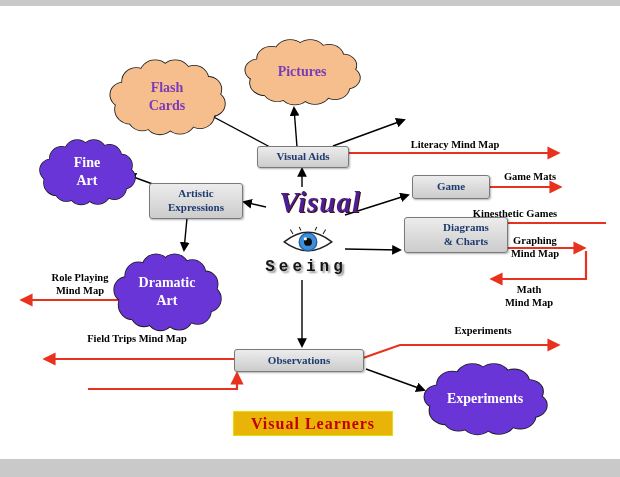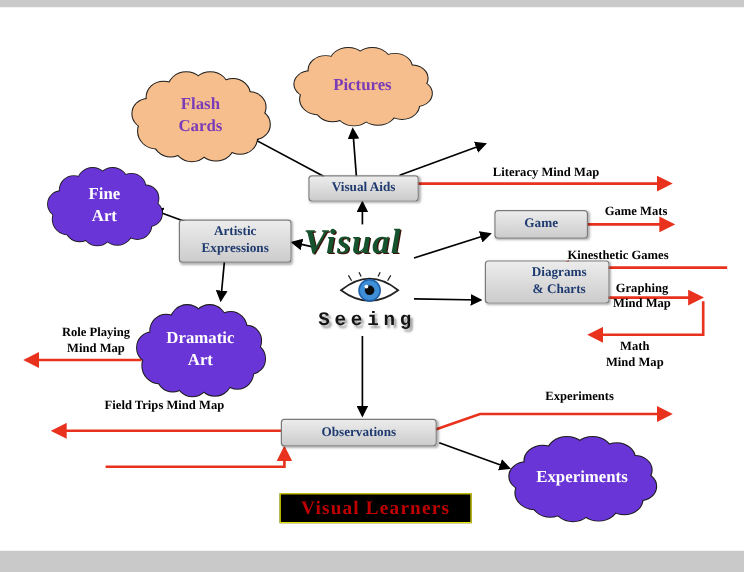--- a/index.html
+++ b/index.html
@@ -21,33 +21,33 @@
   .cpass-stroke{fill:var(--cfill);stroke:#1c1c1c;stroke-width:3;}
   .cpass-fill{fill:var(--cfill);stroke:none;}
   .cloud--orange{--cfill:#F6BE8C;}
   .cloud--purple{--cfill:#6A35D6;}
   .cloud-label{position:absolute;inset:0;display:flex;align-items:center;justify-content:center;
         text-align:center;font-weight:bold;font-size:14px;line-height:1.3;white-space:pre-line;}
   .cloud--orange .cloud-label{color:#7A3BB8;}
   .cloud--purple .cloud-label{color:#ffffff;}
 
   
-  .visual-word{position:absolute;left:253px;top:186px;width:108px;text-align:left;
-        font-size:29px;font-weight:bold;font-style:italic;color:#14532d;letter-spacing:1px;
+  .visual-word{position:absolute;left:253px;top:186px;width:108px;text-align:right;
+        font-size:29px;font-weight:bold;font-style:italic;color:#4c1d95;letter-spacing:1px;
         text-shadow:1px 1px 0 #3c120a;}
   .seeing-word{position:absolute;left:258px;top:258px;width:96px;text-align:center;
         font-size:16px;font-weight:bold;letter-spacing:4px;color:#141414;
         text-shadow:2px 2px 2px #979797;font-family:Liberation Mono, monospace;}
   .eye{position:absolute;left:281px;top:226px;width:54px;height:30px;}
 
   
   .link-label{position:absolute;font-weight:bold;font-size:10.5px;color:#000;
         text-align:center;line-height:1.25;white-space:pre-line;}
 
-  .banner{position:absolute;left:233px;top:411px;width:158px;height:23px;background:#000000;
+  .banner{position:absolute;left:233px;top:411px;width:158px;height:23px;background:#eab308;
         border:1px solid #e2e200;color:#C00000;font-weight:bold;font-size:16px;
         display:flex;align-items:center;justify-content:center;letter-spacing:1px;}
 
   .arrows{position:absolute;left:0;top:0;width:620px;height:477px;pointer-events:none;}
   .bline{stroke:#000;stroke-width:1.4;fill:none;}
   .rline{stroke:#E8321E;stroke-width:2.2;fill:none;}
   .defs-holder{position:absolute;width:0;height:0;overflow:hidden;}
 </style>
 </head>
 <body>

